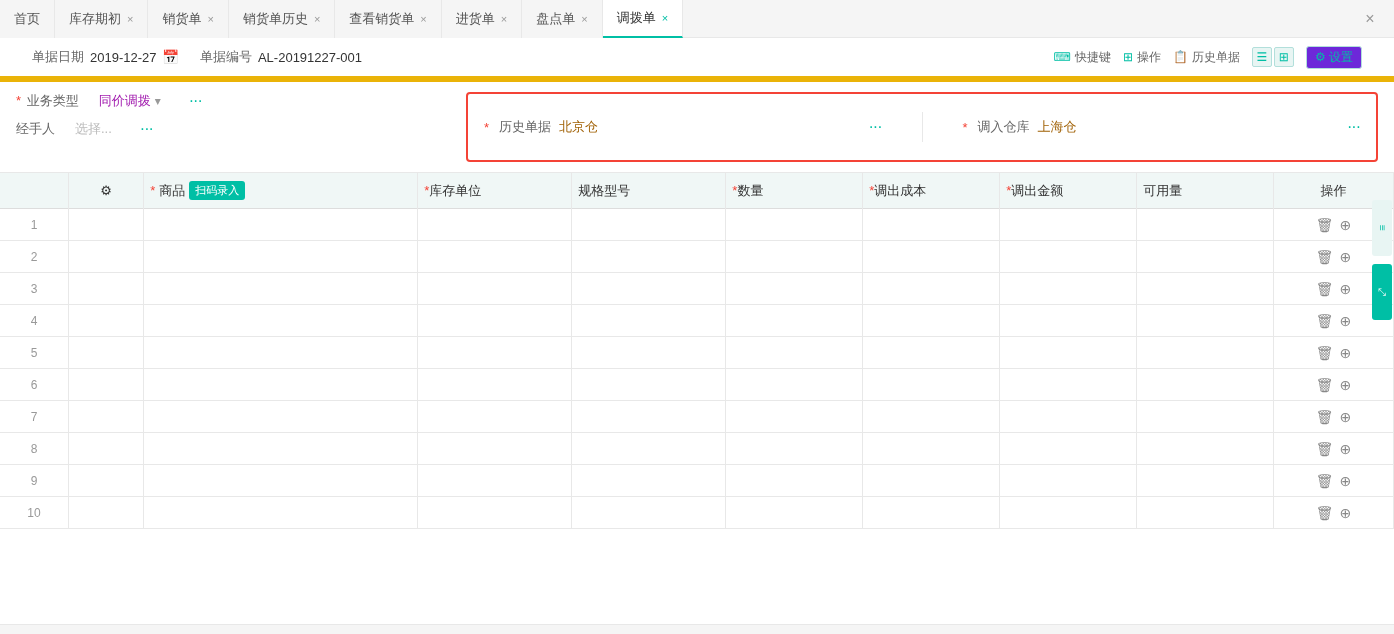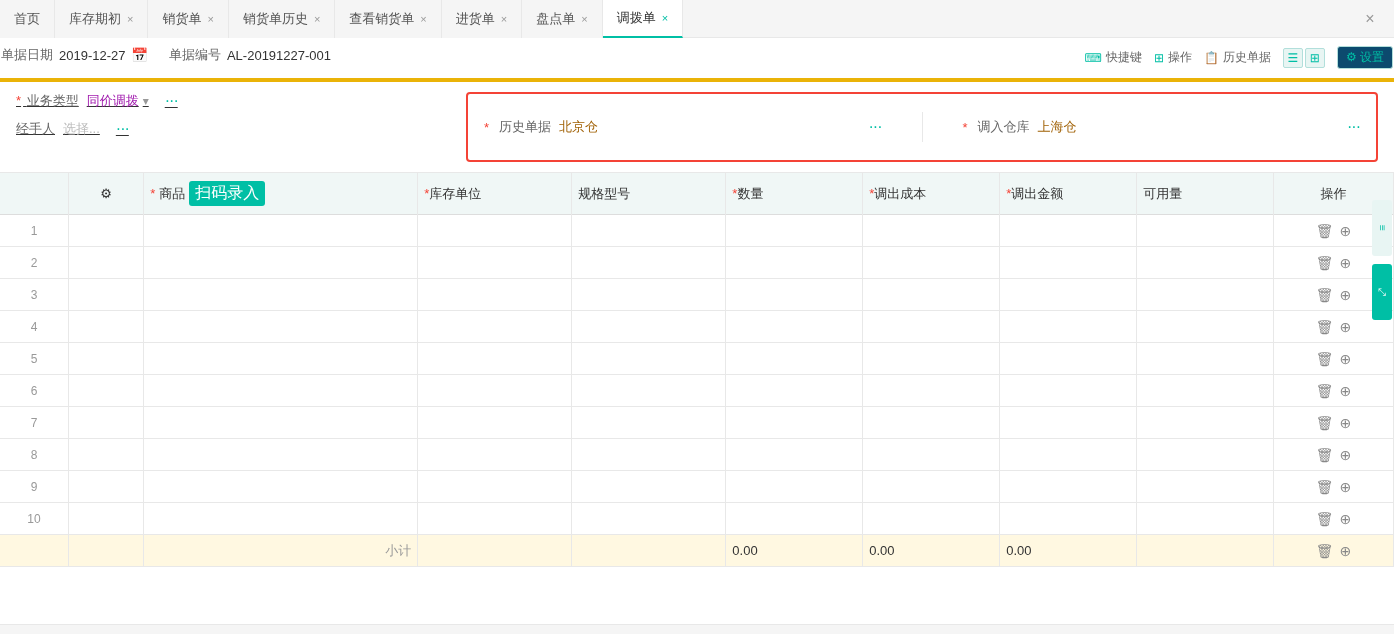--- a/index.html
+++ b/index.html
@@ -52,23 +52,23 @@
       align-items: center;
       justify-content: center;
       cursor: pointer;
       color: #999;
       font-size: 16px;
     }
 
     
     .toolbar {
       display: flex;
-      align-items: flex-start;
-      padding: 8px 1px;
-      border-bottom: 4px solid #eab308;
+      align-items: center;
+      padding: 8px 32px;
+      border-bottom: 6px solid #eab308;
       height: 44px;
     }
     .toolbar-item {
       display: flex;
       align-items: center;
       margin-right: 20px;
       font-size: 13px;
       color: #333;
     }
     .toolbar-label {
@@ -93,21 +93,21 @@
     }
     .toolbar-btn {
       display: flex;
       align-items: center;
       gap: 4px;
       color: #666;
       cursor: pointer;
       font-size: 12px;
     }
     .settings-btn {
-      background: #0c4a6e;
+      background: #6d28d9;
       color: #00bfa5;
       border: 1px solid #b2dfdb;
       border-radius: 3px;
       padding: 2px 8px;
       cursor: pointer;
       font-size: 12px;
     }
 
     
     .form-section {
@@ -129,22 +129,21 @@
       border-radius: 4px;
       padding: 10px 16px;
       display: flex;
       align-items: center;
       margin-left: 20px;
       min-height: 70px;
     }
     .form-field {
       display: flex;
       align-items: center;
-      gap: 8px;
-      text-decoration: underline;
+      gap: 20px;
     }
     .field-label {
       color: #666;
       white-space: nowrap;
     }
     .field-required {
       color: #f44336;
       margin-right: 2px;
     }
     .field-value {
@@ -244,21 +243,21 @@
     .col-amount { width: 80px; }
     .col-available { width: 80px; }
     .col-ops { width: 70px; text-align: center; }
     .col-rownum { width: 40px; text-align: center; }
 
     .scan-btn {
       background: #00bfa5;
       color: #fff;
       border-radius: 3px;
       padding: 2px 6px;
-      font-size: 16px;
+      font-size: 11px;
       cursor: pointer;
       white-space: nowrap;
     }
     .required-star {
       color: #f44336;
     }
     .header-product {
       display: flex;
       align-items: center;
       gap: 4px;
@@ -647,37 +646,20 @@
             <td></td>
             <td></td>
             <td></td>
             <td>
               <div class="ops-icons">
                 <span class="op-btn">🗑</span>
                 <span class="op-btn">⊕</span>
               </div>
             </td>
           </tr>
-          <tr class="subtotal-row">
-            <td class="row-num"></td>
-            <td></td>
-            <td style="text-align: right; color: rgb(153, 153, 153);">小计</td>
-            <td></td>
-            <td></td>
-            <td style="color: rgb(51, 51, 51);">0.00</td>
-            <td>0.00</td>
-            <td>0.00</td>
-            <td></td>
-            <td>
-              <div class="ops-icons">
-                <span class="op-btn">🗑</span>
-                <span class="op-btn">⊕</span>
-              </div>
-            </td>
-          </tr>
         </tbody>
     </table>
   </div>
 
   <div class="bottom-scroll">
     <div style="width:200%;height:1px;"></div>
   </div>
 </div>
 
 <div class="right-sidebar">

